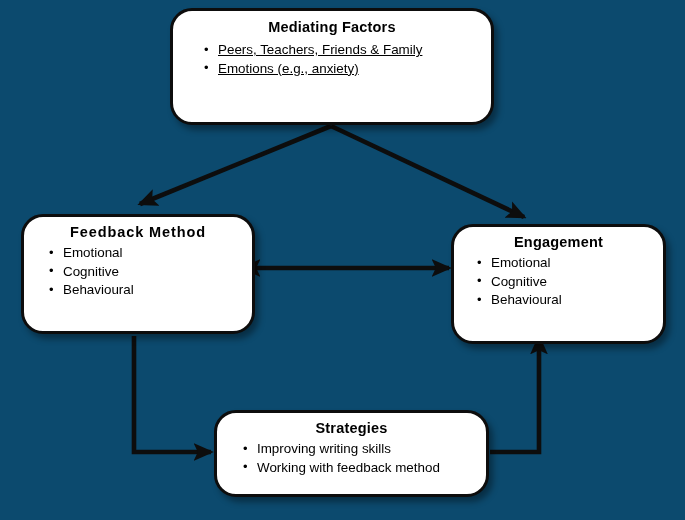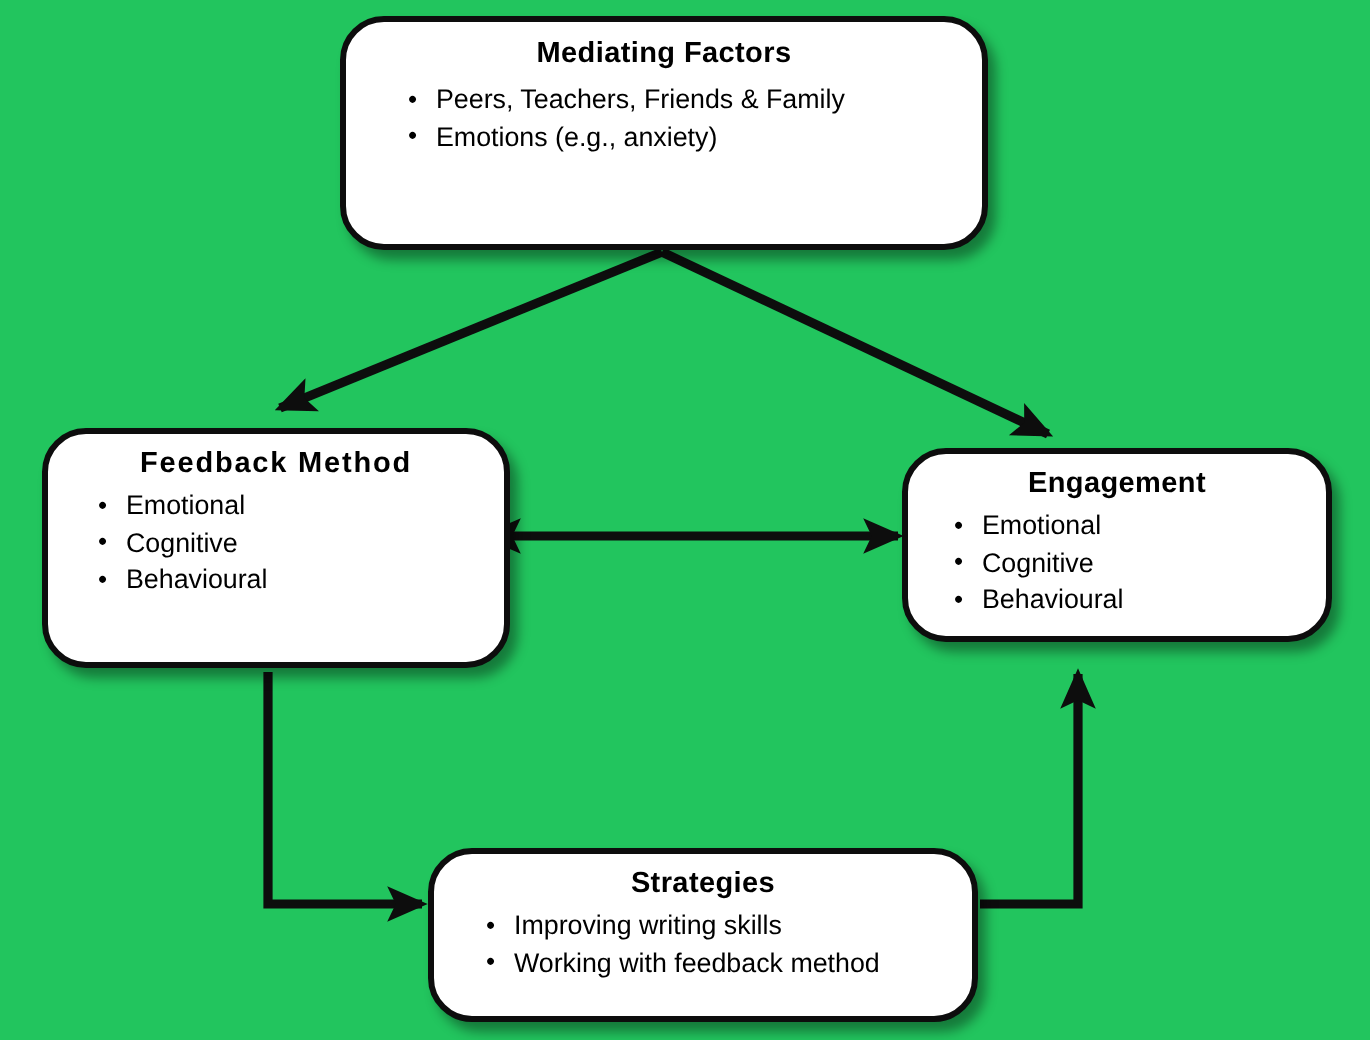--- a/index.html
+++ b/index.html
@@ -4,21 +4,21 @@
 <style>
   html, body {
     margin: 0;
     padding: 0;
     background: #ffffff;
   }
   #canvas {
     position: relative;
     width: 685px;
     height: 520px;
-    background: #22c55e;
+    background: #0c4a6e;
     font-family: "Liberation Sans", sans-serif;
     overflow: hidden;
   }
   svg.connectors {
     position: absolute;
     left: 0;
     top: 0;
     width: 685px;
     height: 520px;
     pointer-events: none;
@@ -61,36 +61,36 @@
     left: 1px;
     top: -0.5px;
     font-size: 13px;
   }
 
   
   #node-mediating {
     left: 170px; top: 8px; width: 324px; height: 117px;
   }
   #node-mediating .node-title { margin-top: 8px; }
-  #node-mediating ul.bullets { margin: 6px 0 0 30px; }
+  #node-mediating ul.bullets { margin: 6px 0 0 30px; text-decoration: underline; }
 
   #node-feedback {
     left: 21px; top: 214px; width: 234px; height: 120px;
   }
   #node-feedback .node-title { margin-top: 7px; }
   #node-feedback ul.bullets { margin: 4px 0 0 24px; }
 
   #node-engagement {
-    left: 451px; top: 224px; width: 215px; height: 97px;
+    left: 451px; top: 224px; width: 215px; height: 120px;
   }
   #node-engagement .node-title { margin-top: 7px; }
   #node-engagement ul.bullets { margin: 4px 0 0 22px; }
 
   #node-strategies {
-    left: 214px; top: 424px; width: 275px; height: 87px;
+    left: 214px; top: 410px; width: 275px; height: 87px;
   }
   #node-strategies .node-title { margin-top: 7px; }
   #node-strategies ul.bullets { margin: 4px 0 0 25px; }
 </style>
 </head>
 <body>
 
 <div id="canvas">
 
   <svg class="connectors" viewBox="0 0 685 520" xmlns="http://www.w3.org/2000/svg">

